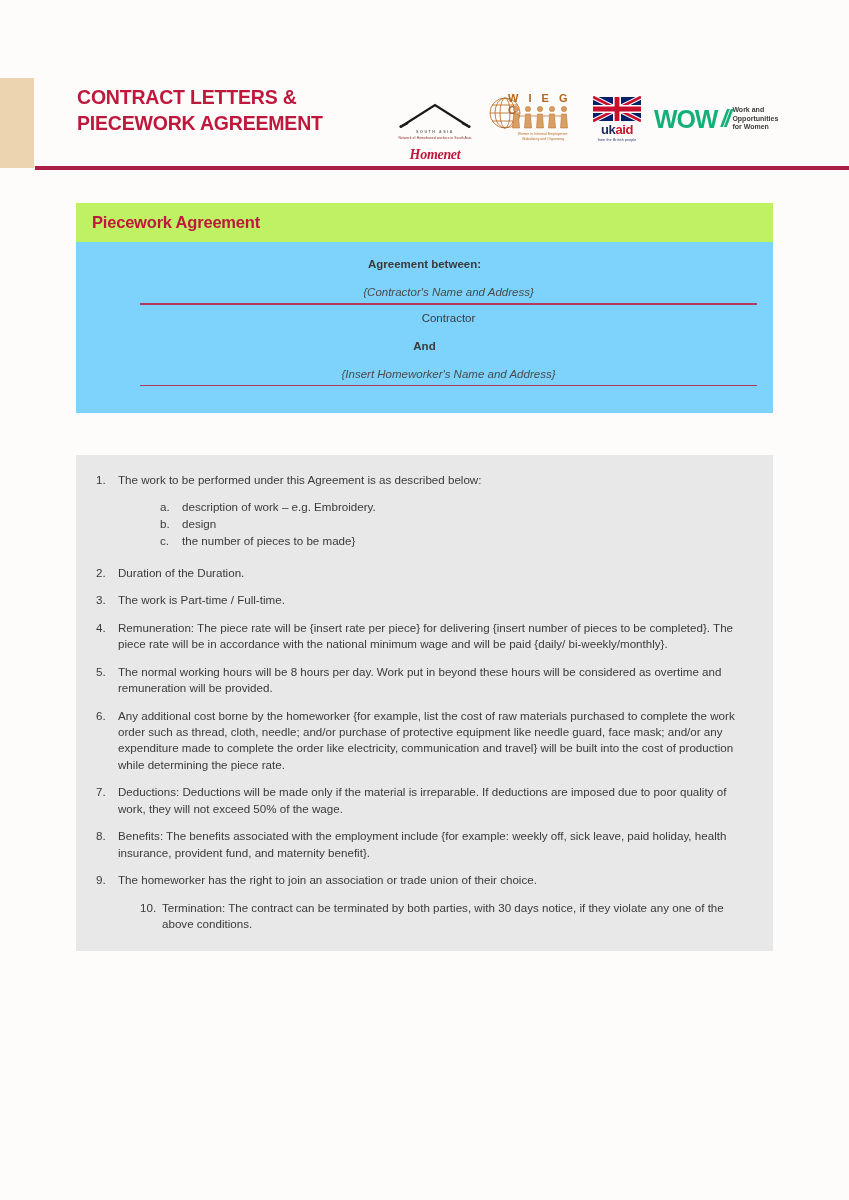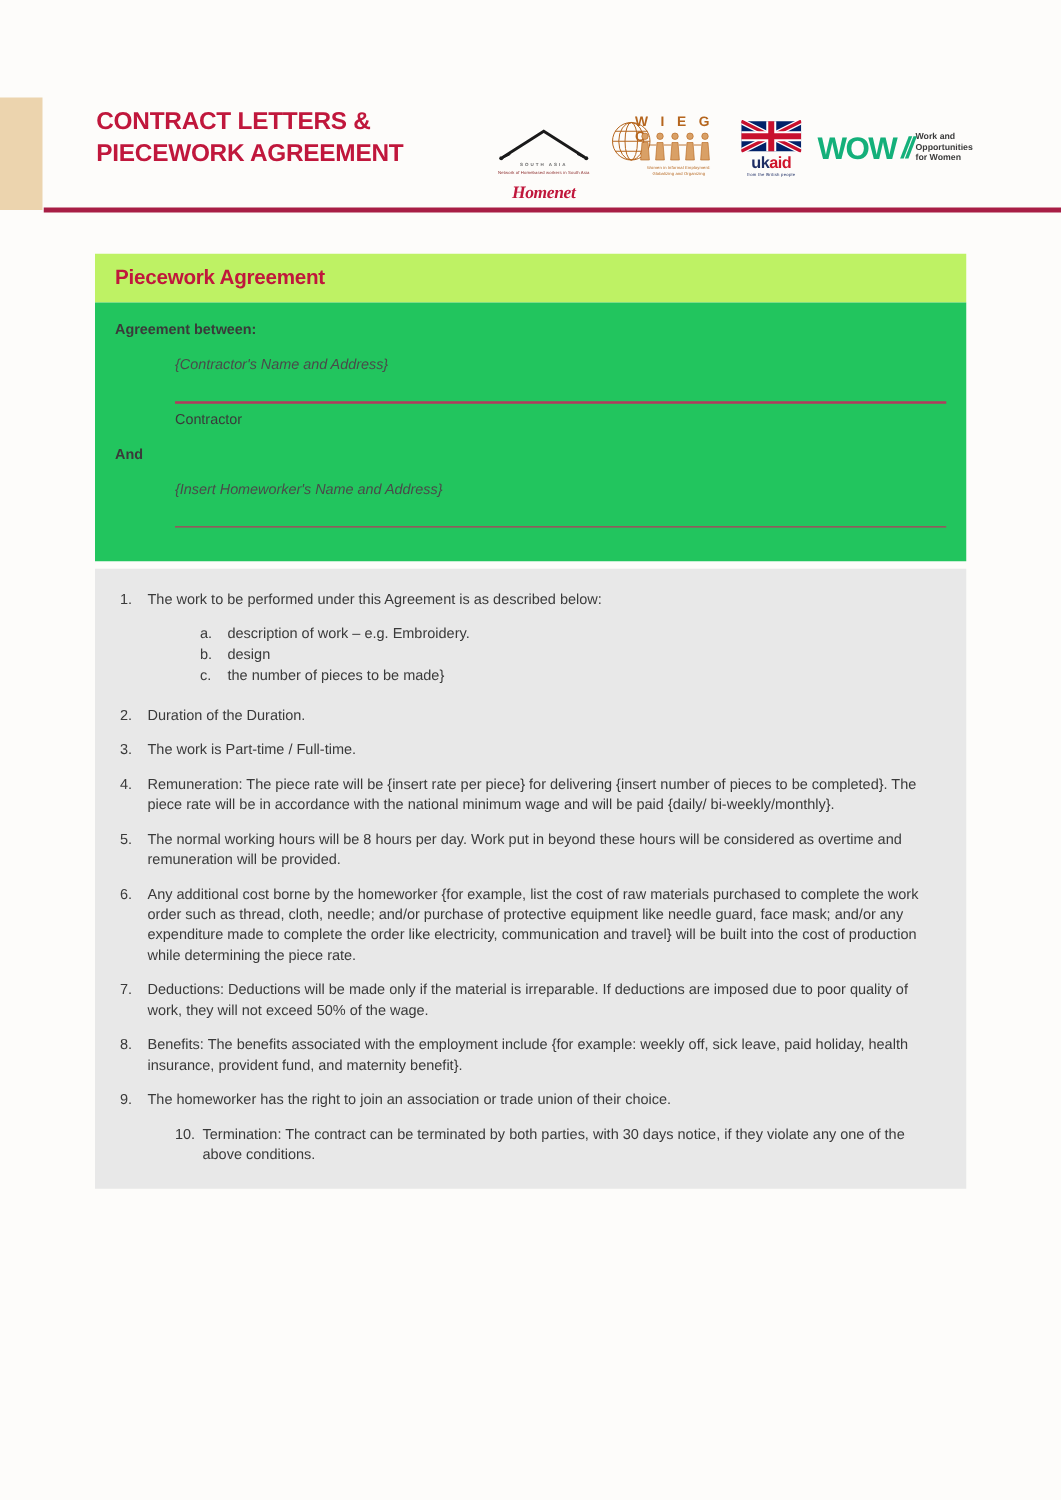--- a/index.html
+++ b/index.html
@@ -206,37 +206,38 @@
     background: #bef264;
     padding: 10px 16px 10px 16px;
   }
   #parties-header .t {
     color: #c0173c;
     font-size: 16.5px;
     font-weight: bold;
     letter-spacing: -0.2px;
   }
   #parties-body {
-    background: #22c55e;
+    background: #7dd3fc;
     padding: 16px 16px 20px 16px;
+    text-align: center;
   }
   .lbl-bold {
     font-size: 11.5px;
     font-weight: bold;
     color: #3a3a3a;
   }
   .party-block {
     margin-left: 48px;
     margin-top: 16px;
   }
   .party-ph {
     font-style: italic;
     font-size: 11.5px;
     color: #4a4a4a;
-    padding-bottom: 23px;
+    padding-bottom: 5px;
   }
   .party-rule {
     height: 1.5px;
     background: #b33a5e;
     margin-bottom: 7px;
   }
   .party-role {
     font-size: 11.5px;
     color: #3a3a3a;
   }

